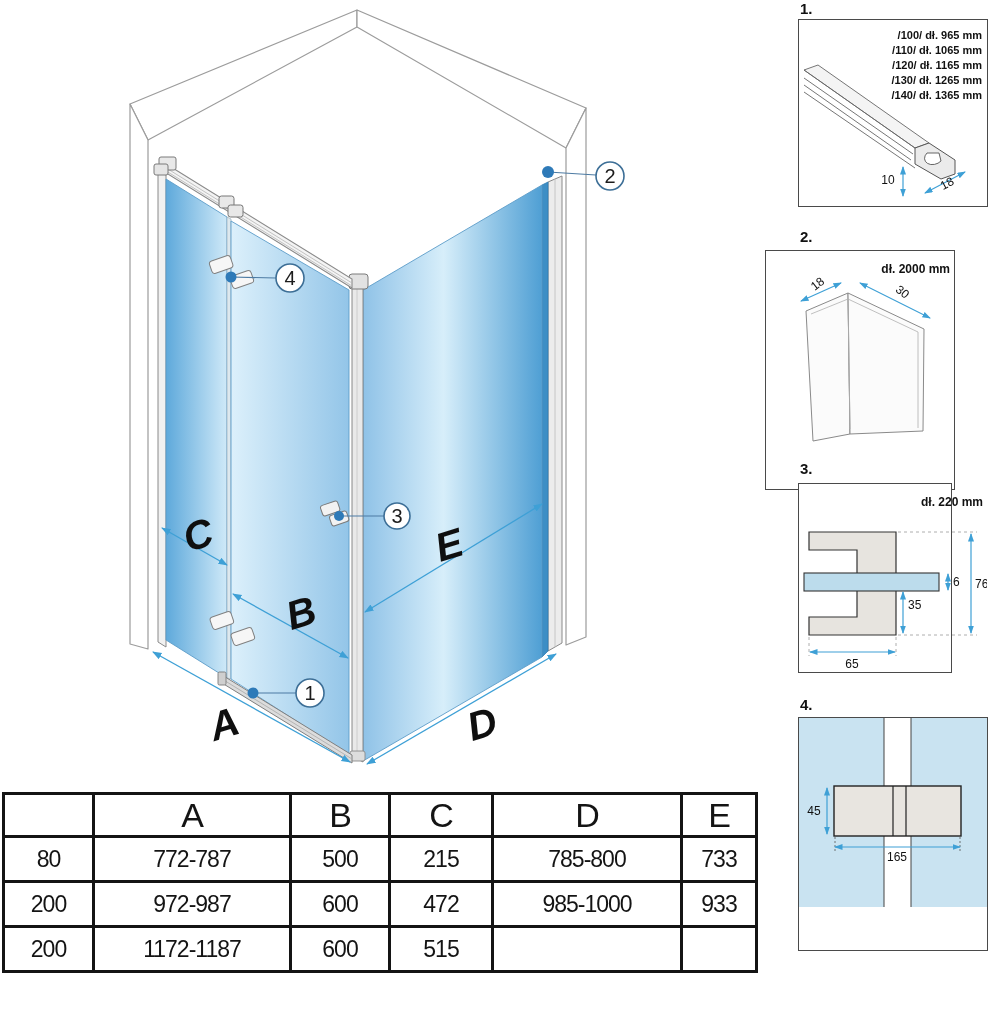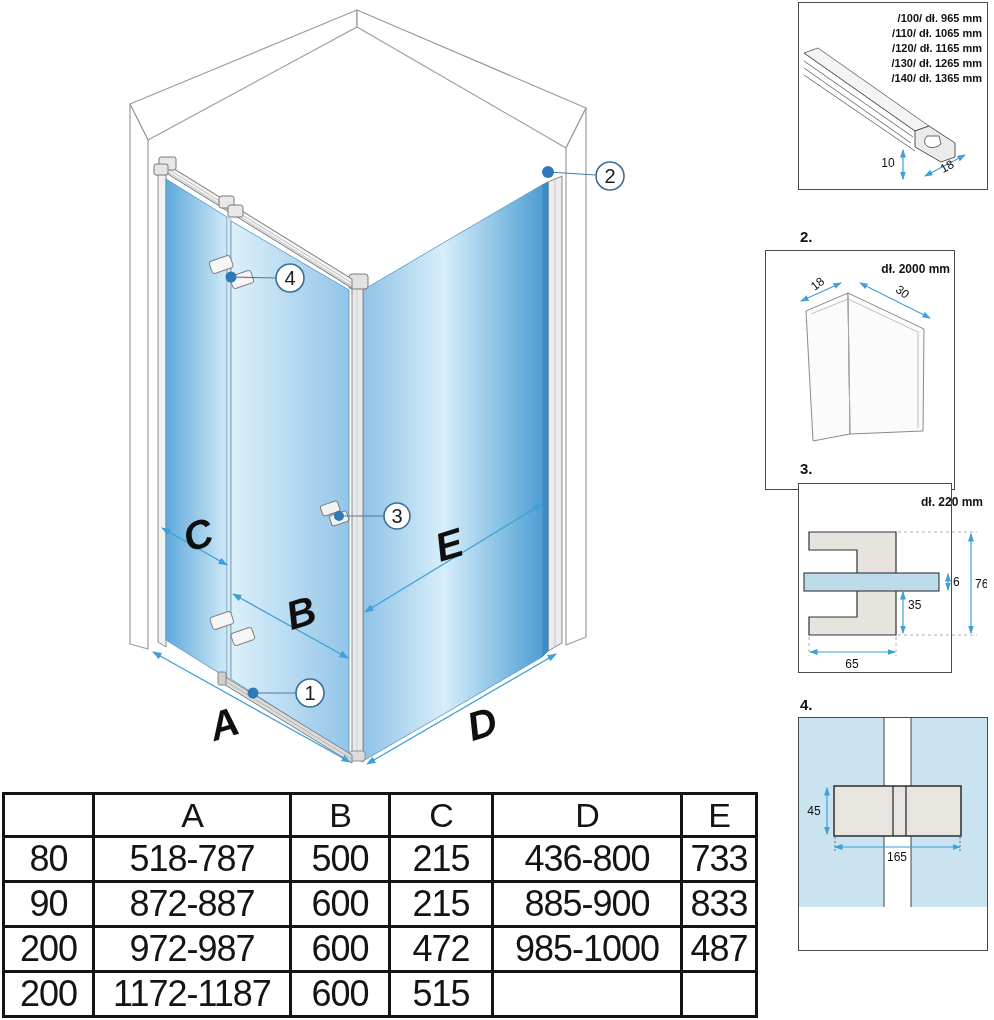--- a/index.html
+++ b/index.html
@@ -14,21 +14,21 @@
   }
   .panel svg{display:block;}
   .panel-index{
     position:absolute;font-size:15px;font-weight:bold;color:#111;
   }
   
   #dims-table-wrap{position:absolute;left:2px;top:792px;}
   table.dims{border-collapse:collapse;table-layout:fixed;}
   table.dims td{
     border:3px solid #141414;text-align:center;vertical-align:middle;
-    font-size:36px;color:#141414;height:42px;padding:0;letter-spacing:-1px;
+    font-size:23px;color:#141414;height:42px;padding:0;letter-spacing:-1px;
     font-family:"Liberation Sans", sans-serif;
   }
   table.dims tr.hdr td{font-size:34px;height:40px;}
   
   text{font-family:"Liberation Sans", sans-serif;}
   .dimnum{font-size:12px;fill:#111;}
   .lenlab{font-size:12px;font-weight:600;fill:#111;}
   .sizes{font-size:11px;font-weight:600;fill:#111;}
   .bigletter{font-size:40px;font-style:italic;font-weight:600;fill:#0f0f0f;}
   .calloutnum{font-size:20px;fill:#1c1c1c;}
@@ -151,21 +151,21 @@
   </g>
   <g text-anchor="middle">
     <text class="calloutnum" x="290" y="285">4</text>
     <text class="calloutnum" x="397" y="523">3</text>
     <text class="calloutnum" x="310" y="700">1</text>
     <text class="calloutnum" x="610" y="183">2</text>
   </g>
 </svg>
 
 <div class="panel-index" style="left:800px;top:0px">1.</div>
-<div class="panel" style="left:798px;top:2px;width:190px;height:188px">
+<div class="panel" style="left:798px;top:19px;width:190px;height:188px">
   <svg width="188" height="186" viewBox="0 0 188 186">
     <g text-anchor="end">
       <text class="sizes" x="183" y="19">/100/ dł. 965 mm</text>
       <text class="sizes" x="183" y="34">/110/ dł. 1065 mm</text>
       <text class="sizes" x="183" y="49">/120/ dł. 1165 mm</text>
       <text class="sizes" x="183" y="64">/130/ dł. 1265 mm</text>
       <text class="sizes" x="183" y="79">/140/ dł. 1365 mm</text>
     </g>
     <g>
       <path d="M5,50 L19,45 L130,123 L116,128 Z" fill="#f4f4f4" stroke="#666" stroke-width="0.9"></path>
@@ -277,41 +277,33 @@
         <tr class="hdr">
       <td></td>
       <td>A</td>
       <td>B</td>
       <td>C</td>
       <td>D</td>
       <td>E</td>
     </tr>
     <tr>
       <td>80</td>
-      <td>518-787</td>
+      <td>772-787</td>
       <td>500</td>
       <td>215</td>
-      <td>436-800</td>
+      <td>785-800</td>
       <td>733</td>
-    </tr>
-    <tr>
-      <td>90</td>
-      <td>872-887</td>
-      <td>600</td>
-      <td>215</td>
-      <td>885-900</td>
-      <td>833</td>
     </tr>
     <tr>
       <td>200</td>
       <td>972-987</td>
       <td>600</td>
       <td>472</td>
       <td>985-1000</td>
-      <td>487</td>
+      <td>933</td>
     </tr>
     <tr>
       <td>200</td>
       <td>1172-1187</td>
       <td>600</td>
       <td>515</td>
       <td></td>
       <td></td>
     </tr>
   </tbody>

